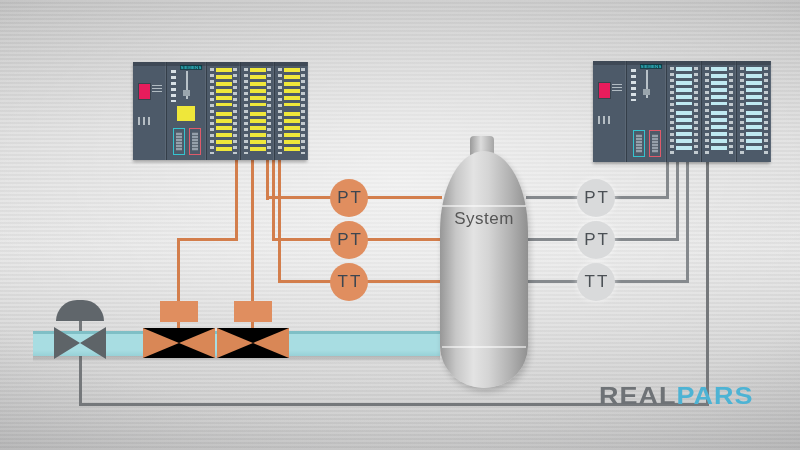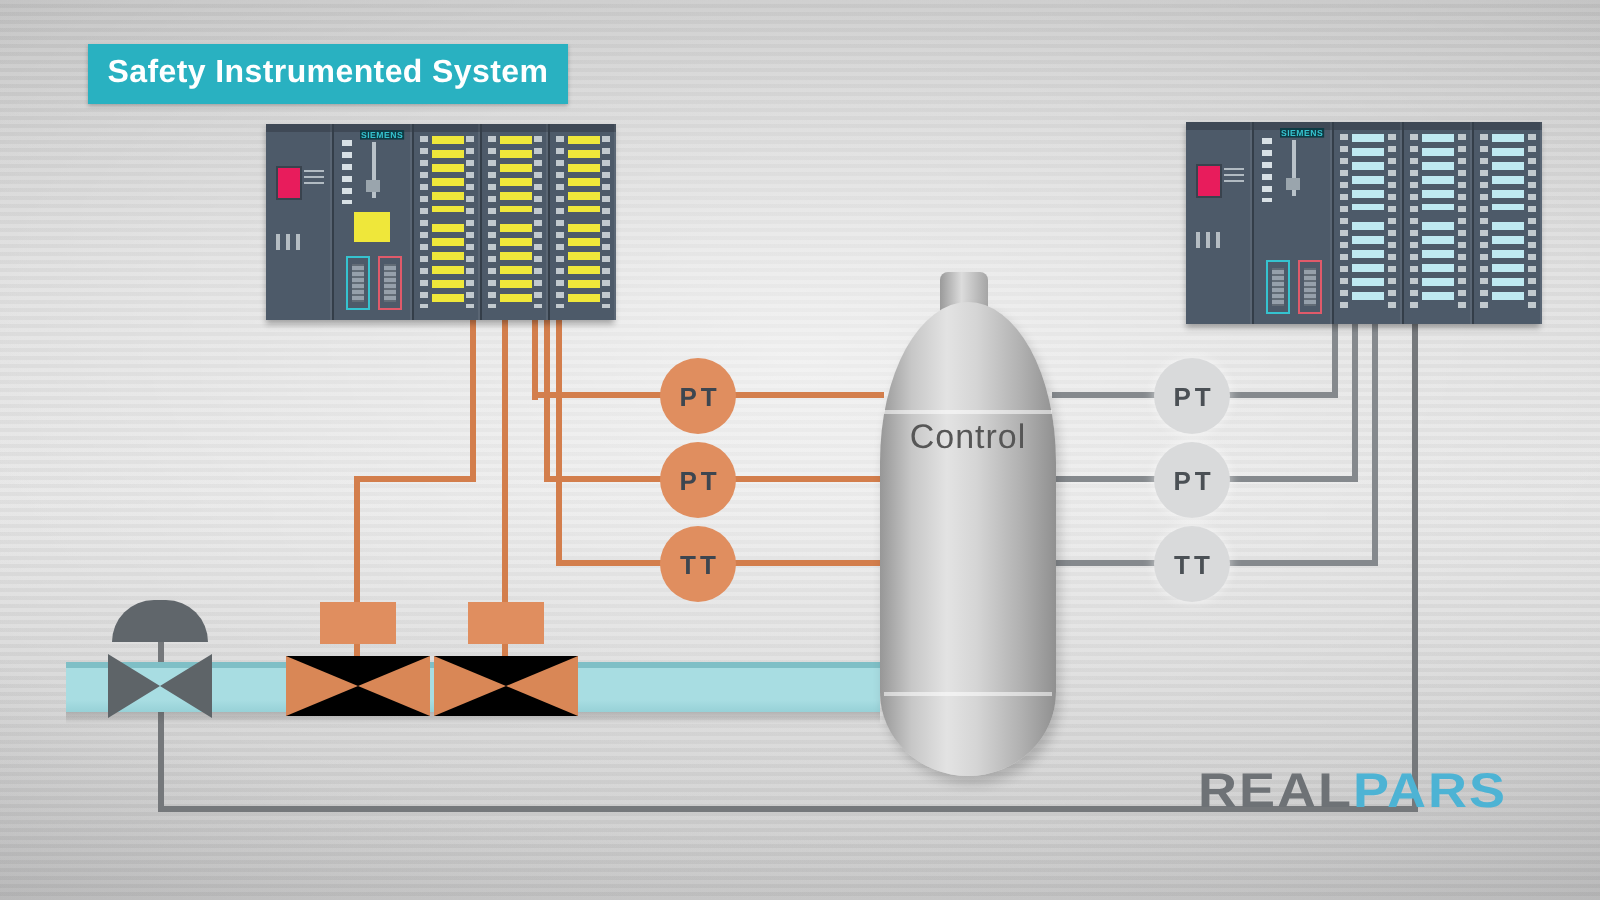--- a/index.html
+++ b/index.html
@@ -58,21 +58,21 @@
 
   
   .wire{position:absolute;}
   .wire.o{background:#d37e4c;}
   .wire.g{background:#85898d;}
   .wire.gd{background:#75787b;}
 
   
   .tx{position:absolute;width:38px;height:38px;border-radius:50%;
       display:flex;align-items:center;justify-content:center;
-      font-size:13px;font-weight:700;letter-spacing:2px;text-indent:2px;}
+      font-size:17px;font-weight:400;letter-spacing:2px;text-indent:2px;}
   .tx.orange{background:#e08e5f;color:#3d4650;}
   .tx.gray{background:#d9dadb;color:#4b5055;box-shadow:0 0 6px rgba(255,255,255,.6);}
 
   
   .neck{position:absolute;left:470px;top:136px;width:24px;height:22px;
     background:linear-gradient(90deg,#9a9a9a,#dcdcdc 45%,#a5a5a5);border-radius:4px 4px 0 0;}
   .reactor{position:absolute;left:440px;top:151px;width:88px;height:237px;
     background:linear-gradient(90deg,#979797 0%,#c7c7c7 18%,#e3e3e3 38%,#d5d5d5 55%,#b1b1b1 80%,#909090 100%);
     border-radius:44px 44px 44px 44px / 80px 80px 42px 42px;
     box-shadow:2px 4px 6px rgba(0,0,0,.18);}
@@ -101,21 +101,20 @@
   
   .logo{position:absolute;left:599px;top:382px;font-size:27px;font-weight:800;
     letter-spacing:1px;transform:scaleY(.9);transform-origin:top left;white-space:nowrap;}
   .logo .real{color:#6e7276;} .logo .pars{color:#4db3d4;}
 </style>
 </head>
 <body>
 
 <div class="stage">
 
-  <div class="tag sis">Safety Instrumented System</div>
 
   <div class="wire o" style="left:235px;top:158px;width:3px;height:83px;"></div>
   <div class="wire o" style="left:177px;top:238px;width:61px;height:3px;"></div>
   <div class="wire o" style="left:177px;top:238px;width:3px;height:66px;"></div>
   <div class="wire o" style="left:251px;top:158px;width:3px;height:146px;"></div>
   <div class="wire o" style="left:266px;top:158px;width:3px;height:42px;"></div>
   <div class="wire o" style="left:272px;top:158px;width:3px;height:83px;"></div>
   <div class="wire o" style="left:278px;top:158px;width:3px;height:125px;"></div>
   <div class="wire o" style="left:266px;top:196px;width:176px;height:3px;"></div>
   <div class="wire o" style="left:272px;top:238px;width:170px;height:3px;"></div>
@@ -219,21 +218,21 @@
       <div class="io-strip s1"></div>
       <div class="io-strip s2"></div>
       <div class="dots dr"></div>
     </div>
   </div>
 
   <div class="neck"></div>
   <div class="reactor">
     <div class="seam s1"></div>
     <div class="seam s2"></div>
-    <div class="reactor-label">Control</div>
+    <div class="reactor-label">System</div>
   </div>
 
   <div class="tx orange" style="left:330px;top:179px;">PT</div>
   <div class="tx orange" style="left:330px;top:221px;">PT</div>
   <div class="tx orange" style="left:330px;top:263px;">TT</div>
 
   <div class="tx gray" style="left:577px;top:179px;">PT</div>
   <div class="tx gray" style="left:577px;top:221px;">PT</div>
   <div class="tx gray" style="left:577px;top:263px;">TT</div>
 

